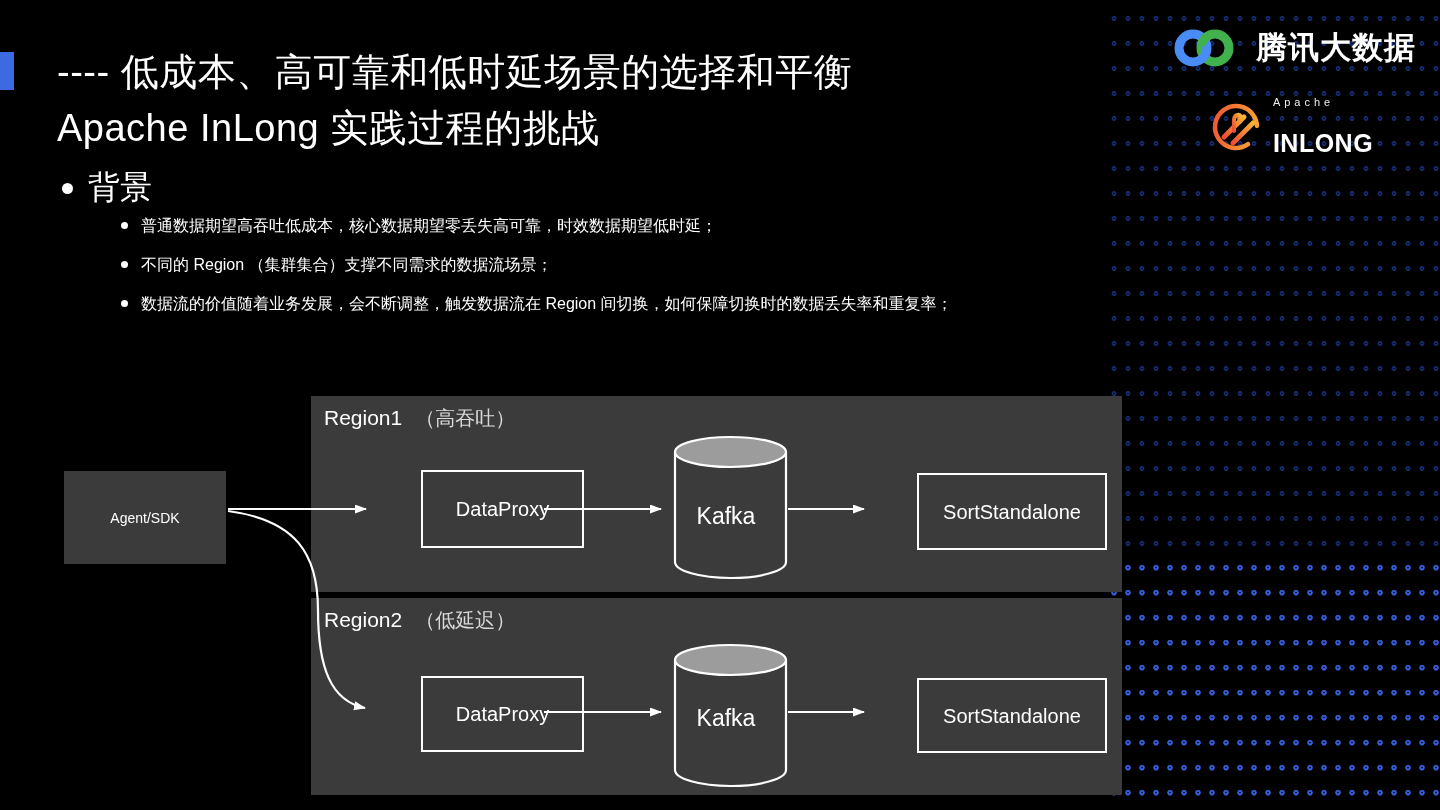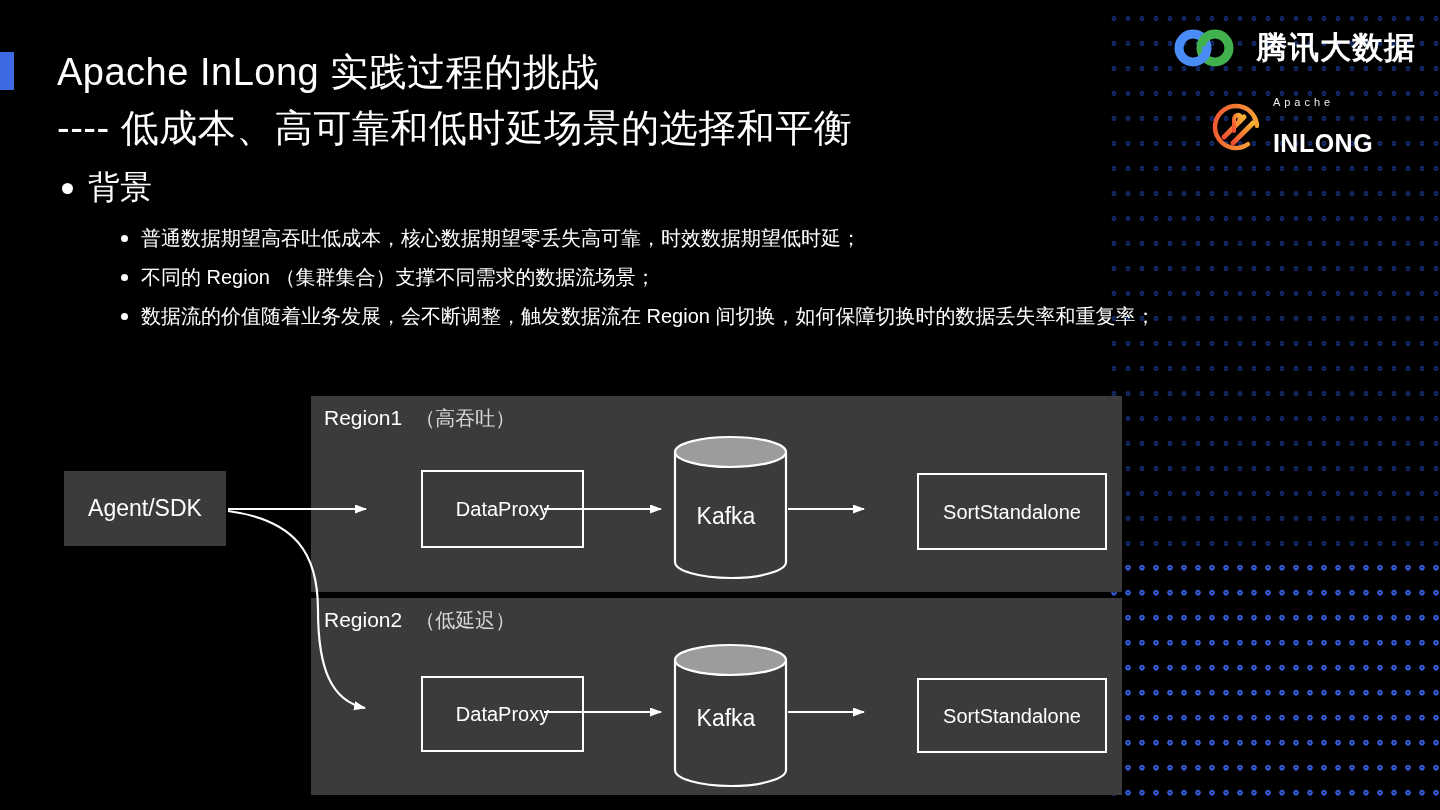--- a/index.html
+++ b/index.html
@@ -30,54 +30,54 @@
   
   .logos { position:absolute; top:22px; right:24px; display:flex; align-items:center; gap:22px;flex-direction:column; }
   .logo-unit { display:flex; align-items:center; gap:10px; }
   .tencent-text { font-size:31px; font-weight:bold; letter-spacing:1px; }
   .inlong-text { display:flex; flex-direction:column; line-height:1.15;gap:20px; }
   .inlong-apache { font-size:11px; letter-spacing:4px; color:#efefef; }
   .inlong-name { font-size:25px; font-weight:bold; letter-spacing:0.5px; }
   
   .section-row { position:absolute; left:62px; top:166px; display:flex; align-items:center; gap:15px; font-size:32px; }
   .b1dot { width:11px; height:11px; border-radius:50%; background:#fff; flex-shrink:0; }
-  .bullets { position:absolute; left:121px; top:220px; width:1255px; font-size:20px; line-height:37px; }
+  .bullets { position:absolute; left:121px; top:207px; width:1255px; font-size:16px; line-height:37px; }
   .bullet-row { display:flex; gap:13px; margin-bottom:2px; }
   .b2dot { width:7px; height:7px; border-radius:50%; background:#fff; flex-shrink:0; margin-top:15px; }
   
   .panel { position:absolute; left:311px; width:811px; background:#3b3b3b; z-index:1; }
   .panel1 { top:396px; height:196px; }
   .panel2 { top:598px; height:197px; }
   .panel-label { padding:9px 0 0 13px; display:flex; align-items:baseline; gap:13px; font-size:21px; }
   .rqual { font-family:"Liberation Serif","DejaVu Serif",serif; font-size:20px; color:#d9d9d9; }
   .overlay { position:absolute; left:0; top:0; z-index:2; }
   .node { position:absolute; z-index:3; display:flex; align-items:center; justify-content:center; }
-  .agent { left:64px; top:471px; width:162px; height:75px; background:#3b3b3b; font-size:23px; }
+  .agent { left:64px; top:471px; width:162px; height:93px; background:#3b3b3b; font-size:14px; }
   .nbox { border:2px solid #fff; font-size:20px;margin-left:38px; }
   .dp1 { left:383px; top:470px; width:159px; height:74px; }
   .dp2 { left:383px; top:676px; width:159px; height:72px; }
   .s1  { left:879px; top:473px; width:186px; height:73px; }
   .s2  { left:879px; top:678px; width:186px; height:71px; }
   .sort-inner { display:block; width:152px; margin:0 auto; text-align:center; word-break:break-all; line-height:26px; }
   .kafka-label { position:absolute; z-index:3; width:104px; text-align:center; font-size:23px; }
   .k1 { left:674px; top:503px; }
   .k2 { left:674px; top:705px; }
 </style>
 </head>
 <body>
 
 <div class="slide">
 
   <div class="dots dots-base"></div>
   <div class="dots dots-bright"></div>
 
   <div class="accent-bar"></div>
   <div class="title-block">
+    <div>---- 低成本、高可靠和低时延场景的选择和平衡</div>
     <div>Apache InLong 实践过程的挑战</div>
-    <div>---- 低成本、高可靠和低时延场景的选择和平衡</div>
   </div>
 
   <div class="logos">
     <div class="logo-unit">
       <svg width="80" height="52" viewBox="0 0 80 52">
         <circle cx="49" cy="26" r="14" fill="none" stroke="#41b14d" stroke-width="9"></circle>
         <circle cx="27" cy="26" r="14" fill="none" stroke="#4a8cf5" stroke-width="9"></circle>
         <path d="M 42 13.9 A 14 14 0 0 0 35.2 23.6" fill="none" stroke="#41b14d" stroke-width="9"></path>
       </svg>
       <span class="tencent-text">腾讯大数据</span>

